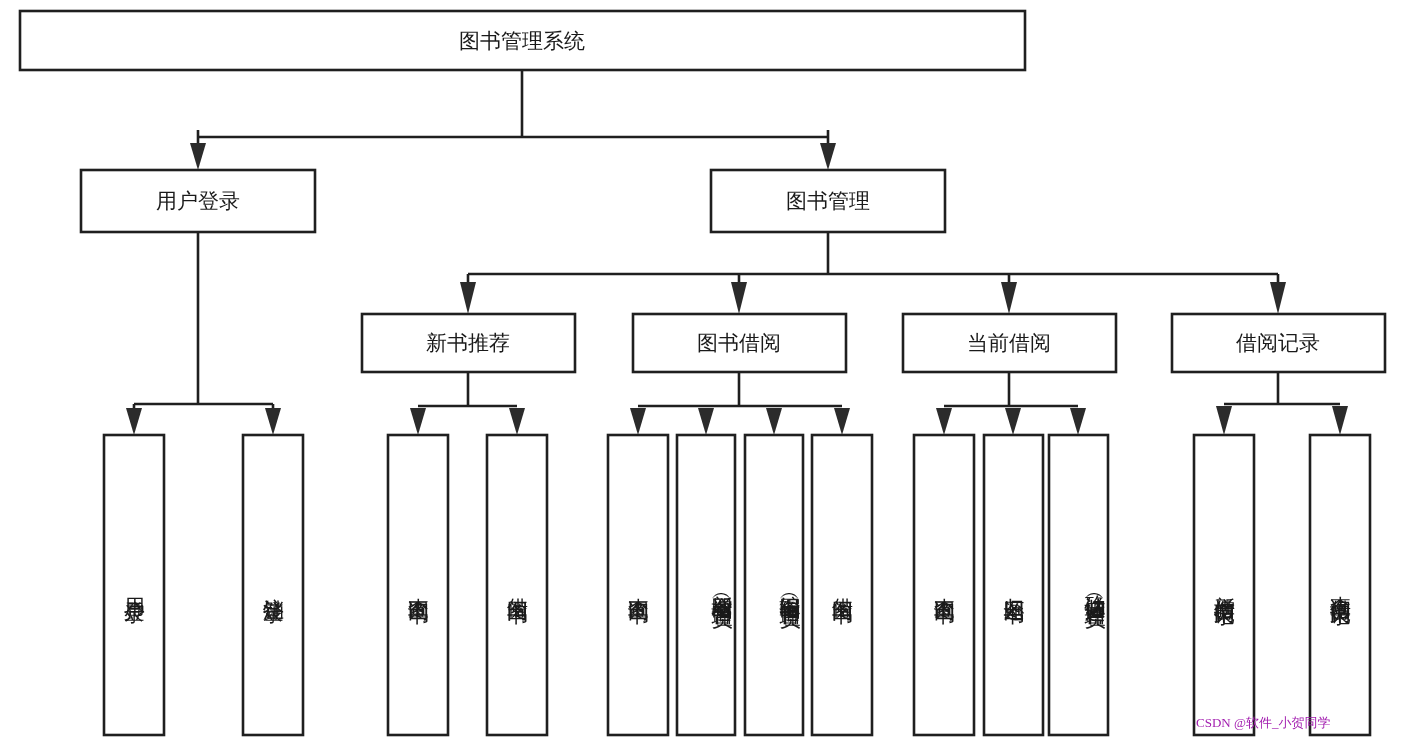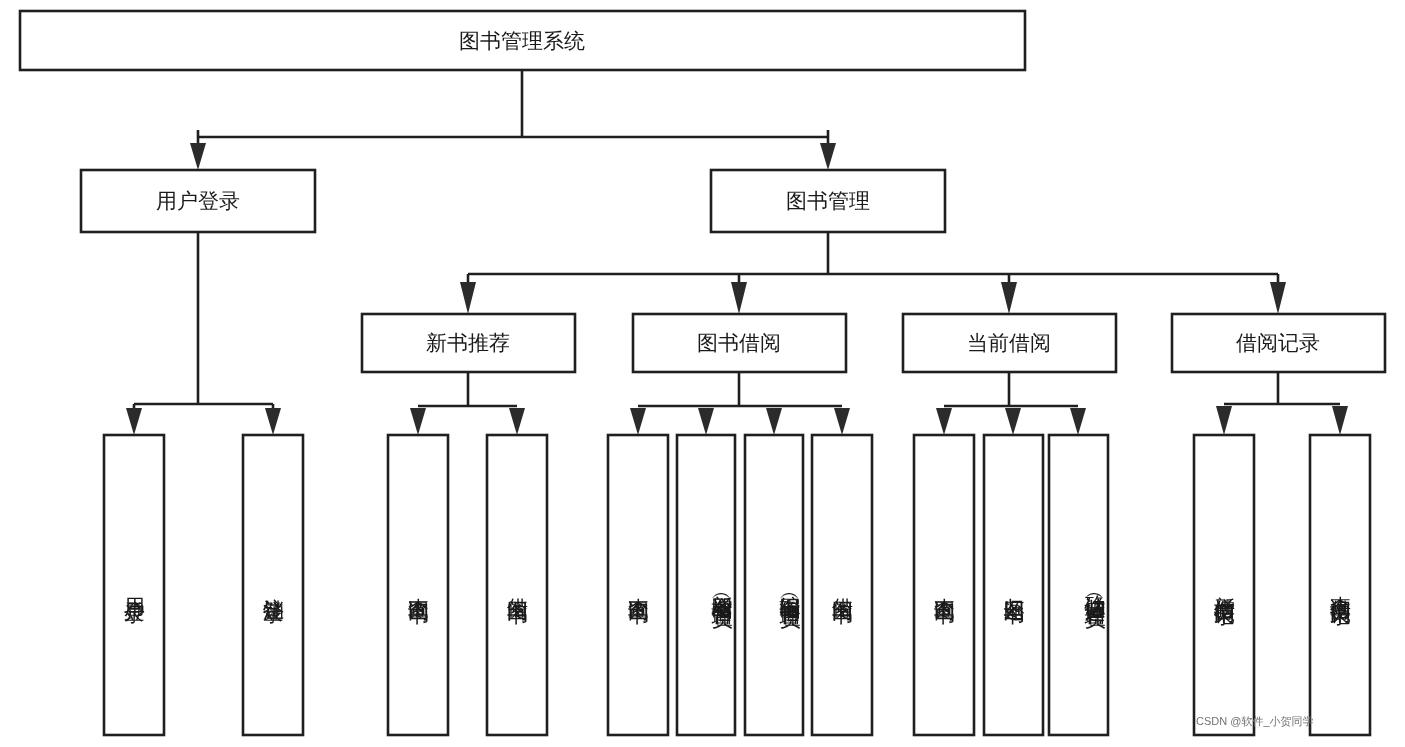--- a/index.html
+++ b/index.html
@@ -57,23 +57,23 @@
     color: #1a1a1a;
     letter-spacing: 2px;
     white-space: nowrap;
     display: flex;
     align-items: center;
     justify-content: center;
     pointer-events: none;
   }
   .watermark {
     position: absolute;
-    font-family: Liberation Sans, sans-serif;
-    font-size: 11px;
-    color: #737373;
+    font-family: Liberation Serif, serif;
+    font-size: 13px;
+    color: #a21caf;
     white-space: nowrap;
   }
 </style>
 </head>
 <body>
 
 <div id="diagram-root">
 
   <svg id="tree-svg" viewBox="0 0 1405 747">
 

